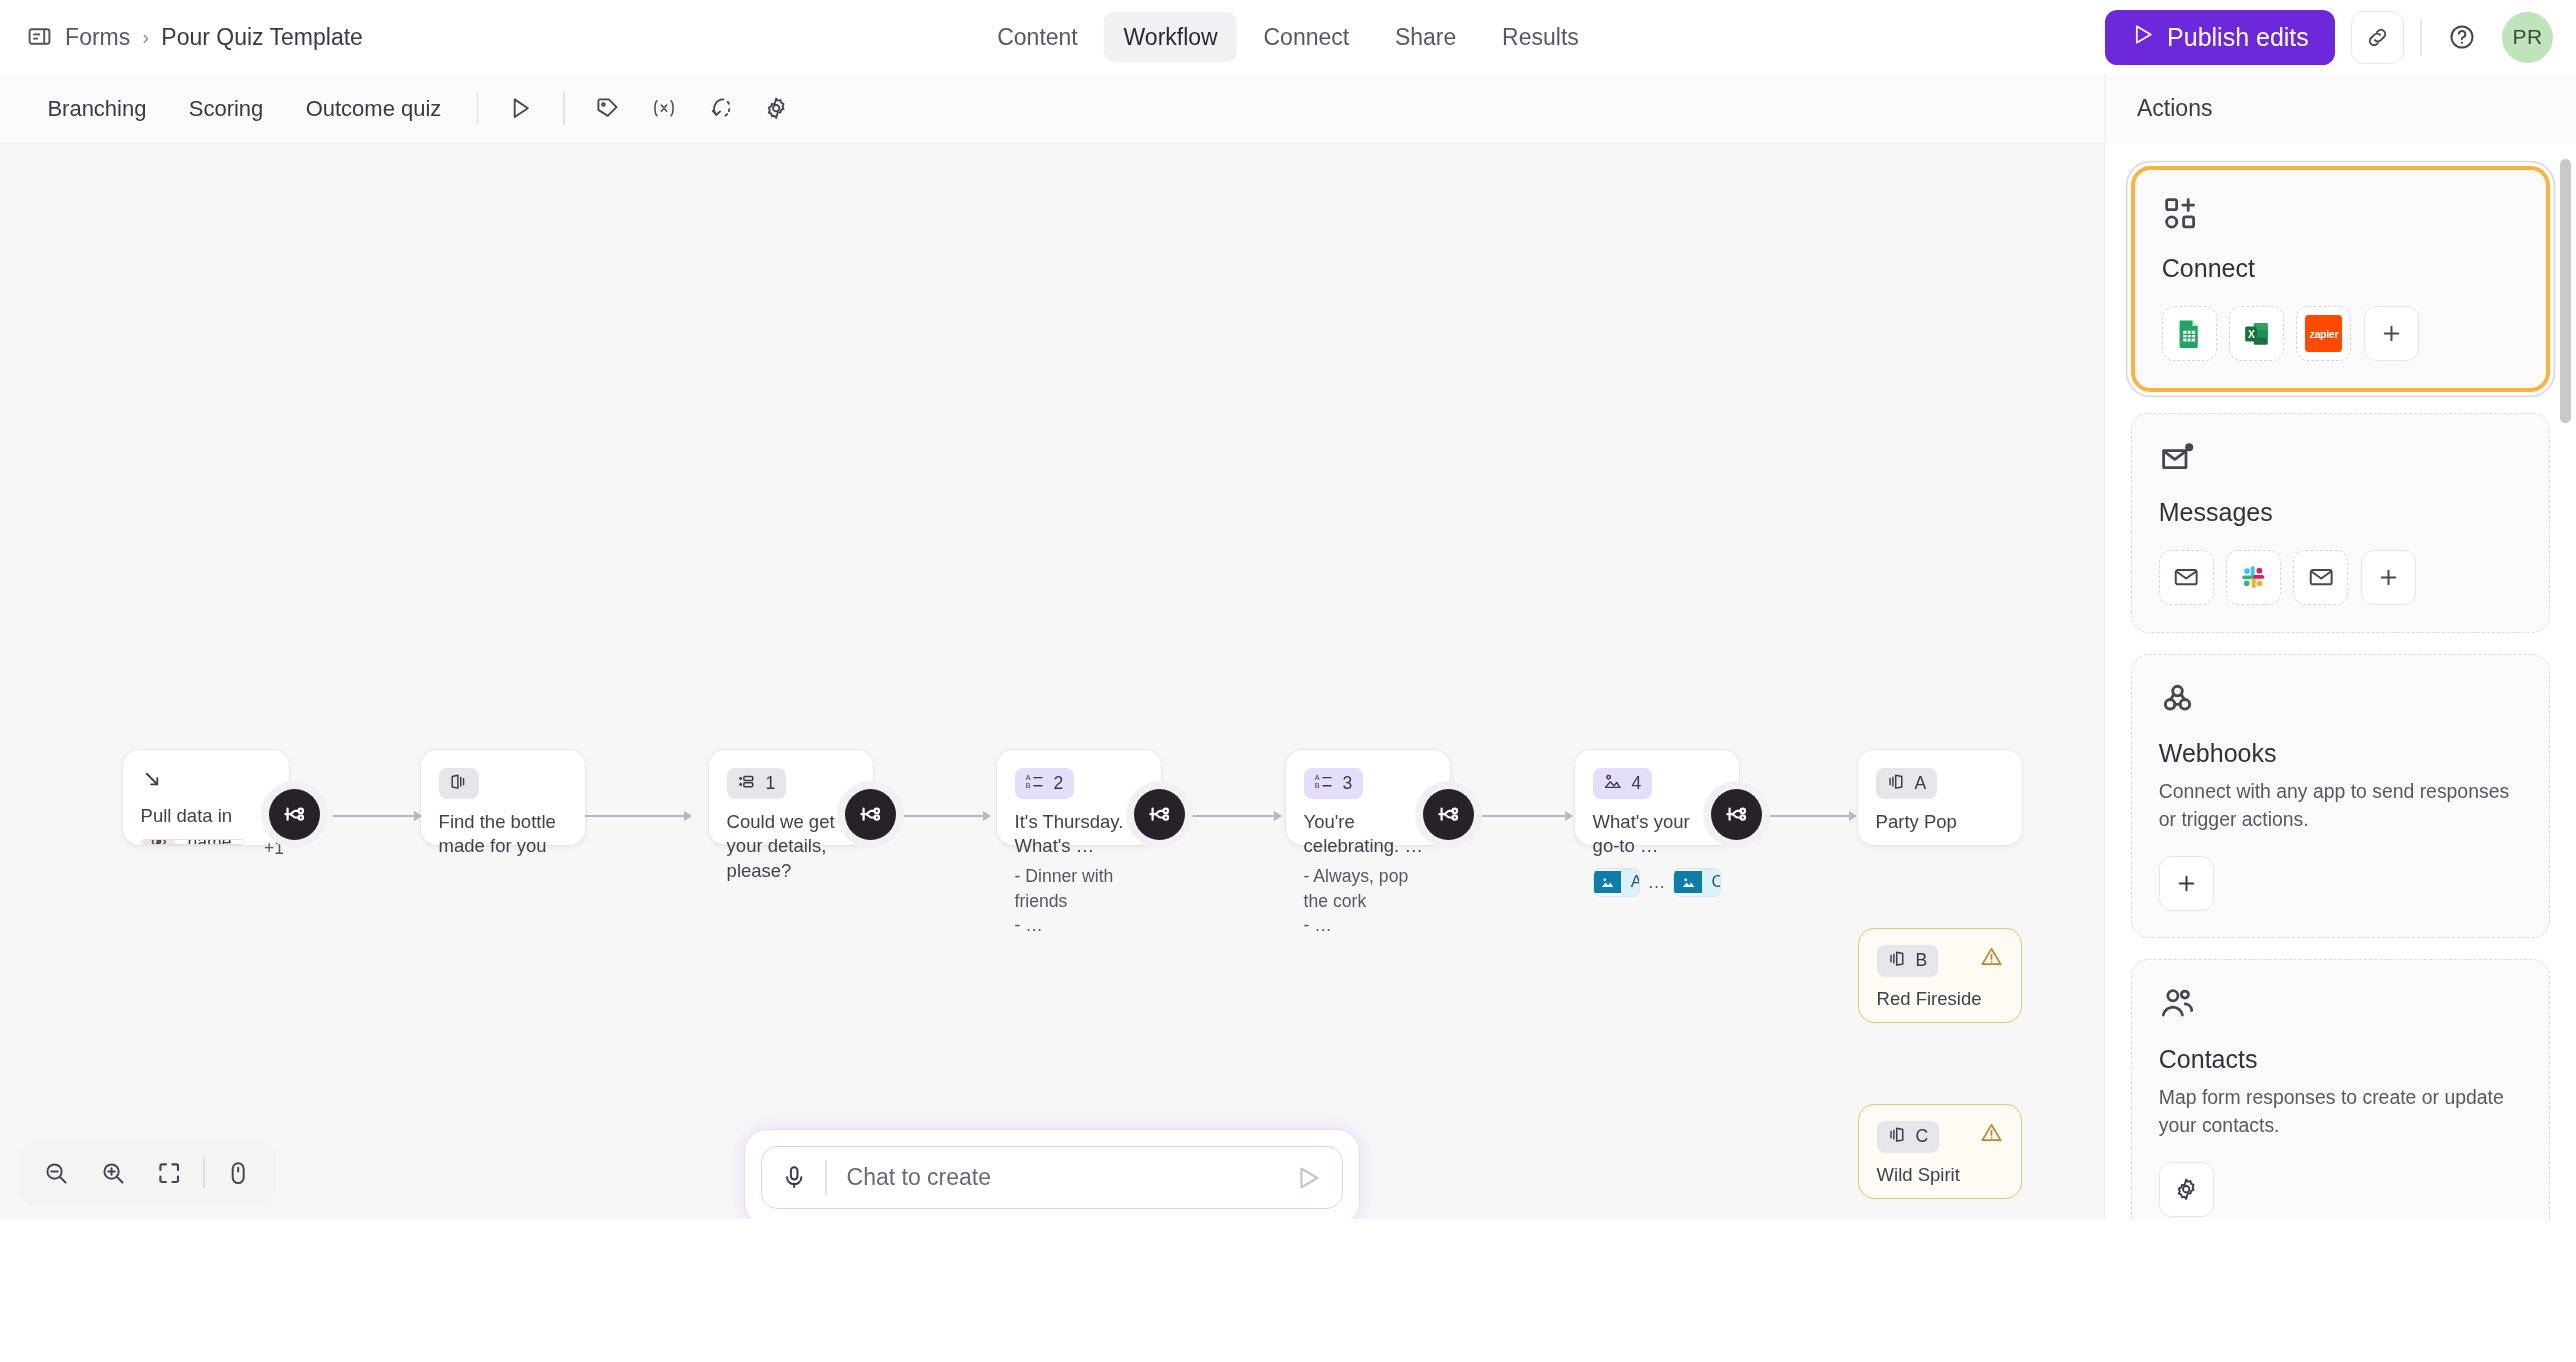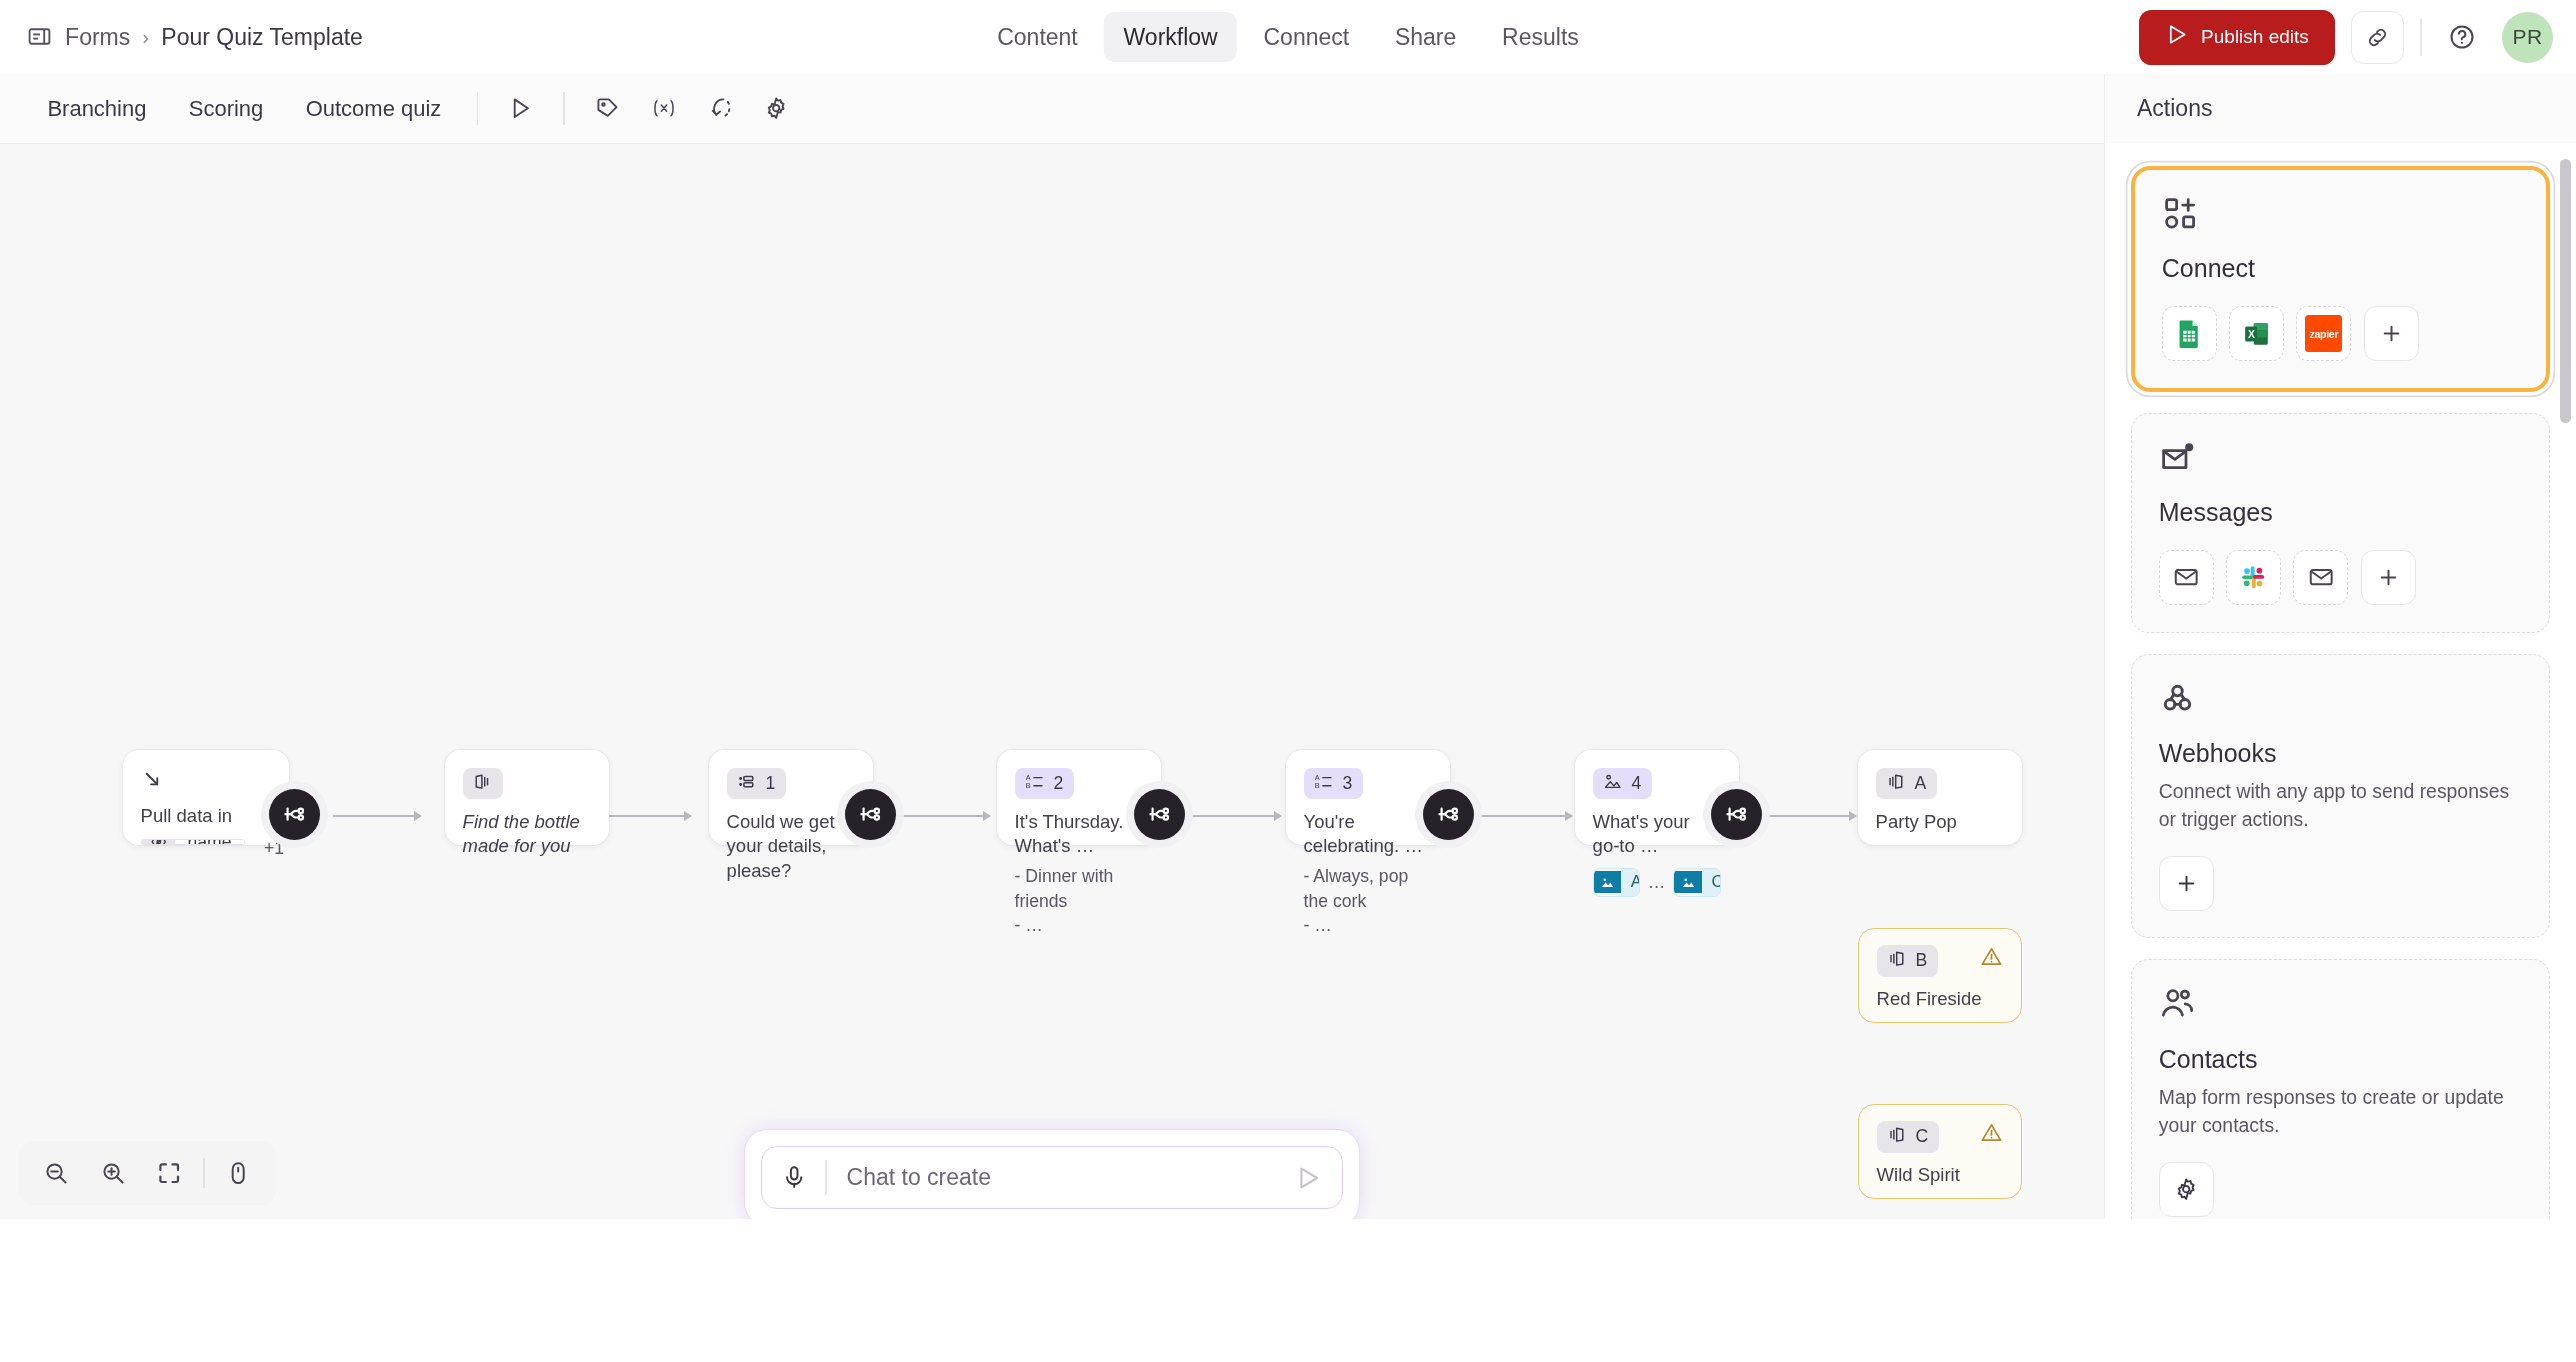--- a/index.html
+++ b/index.html
@@ -32,24 +32,24 @@
   }
   .tab {
     font-size: 23px; color: #5c5664;
     padding: 11.4px 19.4px; border-radius: 10.6px;
     white-space: nowrap; cursor: pointer;
   }
   .tab.active { background: #f1f0f2; color: #2e2a33; font-weight: 500; }
 
   .header-right { margin-left: auto; display: flex; align-items: center; gap: 16px; }
   .publish-btn {
-    background: #b91c1c; color: #ffffff;
+    background: #6d28d9; color: #ffffff;
     border-radius: 12.3px; height: 55px;
     display: flex; align-items: center; gap: 12.3px;
-    padding: 0 26.4px; font-size: 19px; cursor: pointer; white-space: nowrap;
+    padding: 0 26.4px; font-size: 25px; cursor: pointer; white-space: nowrap;
   }
   .icon-btn-outline {
     width: 53px; height: 53px; border: 1.8px solid #e8e6ea; border-radius: 12.3px;
     display: flex; align-items: center; justify-content: center;
     color: #4a4450; background: #fff; cursor: pointer;
   }
   .hdr-divider { width: 1.8px; height: 37px; background: #e8e6ea; }
   .icon-btn-plain {
     width: 48px; height: 48px; display: flex; align-items: center; justify-content: center;
     color: #4a4450; cursor: pointer;
@@ -370,21 +370,21 @@
         <div class="branch-dot" style="left:269px; top:645px;">
           <svg width="26.4" height="26.4" viewBox="0 0 24 24" fill="none" stroke="currentColor" stroke-width="2" stroke-linecap="round">
             <path d="M4 12h4c2 0 3-3 5-3h3"></path>
             <path d="M8 12c2 0 3 3 5 3h3"></path>
             <path d="M6 7v10"></path>
             <circle cx="18" cy="9" r="2" fill="none"></circle>
             <circle cx="18" cy="15" r="2" fill="none"></circle>
           </svg>
         </div>
 
-        <div class="node" style="left:445px; top:606px; width:164px; height:95px;font-style:italic;">
+        <div class="node" style="left:421px; top:606px; width:164px; height:95px;">
           <div class="badge">
             <span>
               <svg width="19.4" height="19.4" viewBox="0 0 24 24" fill="none" stroke="currentColor" stroke-width="1.8" stroke-linejoin="round">
                 <path d="M4 5.5 L11 4 V20 L4 18.5 Z"></path>
                 <line x1="14.5" y1="6" x2="14.5" y2="18"></line>
                 <line x1="18" y1="7.5" x2="18" y2="16.5"></line>
               </svg>
             </span>
           </div>
           <div class="node-title">Find the bottle made for you</div>

